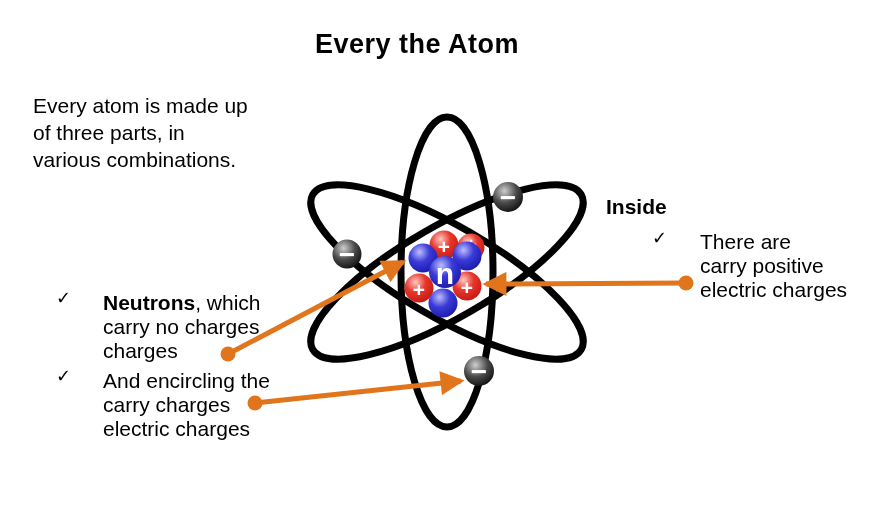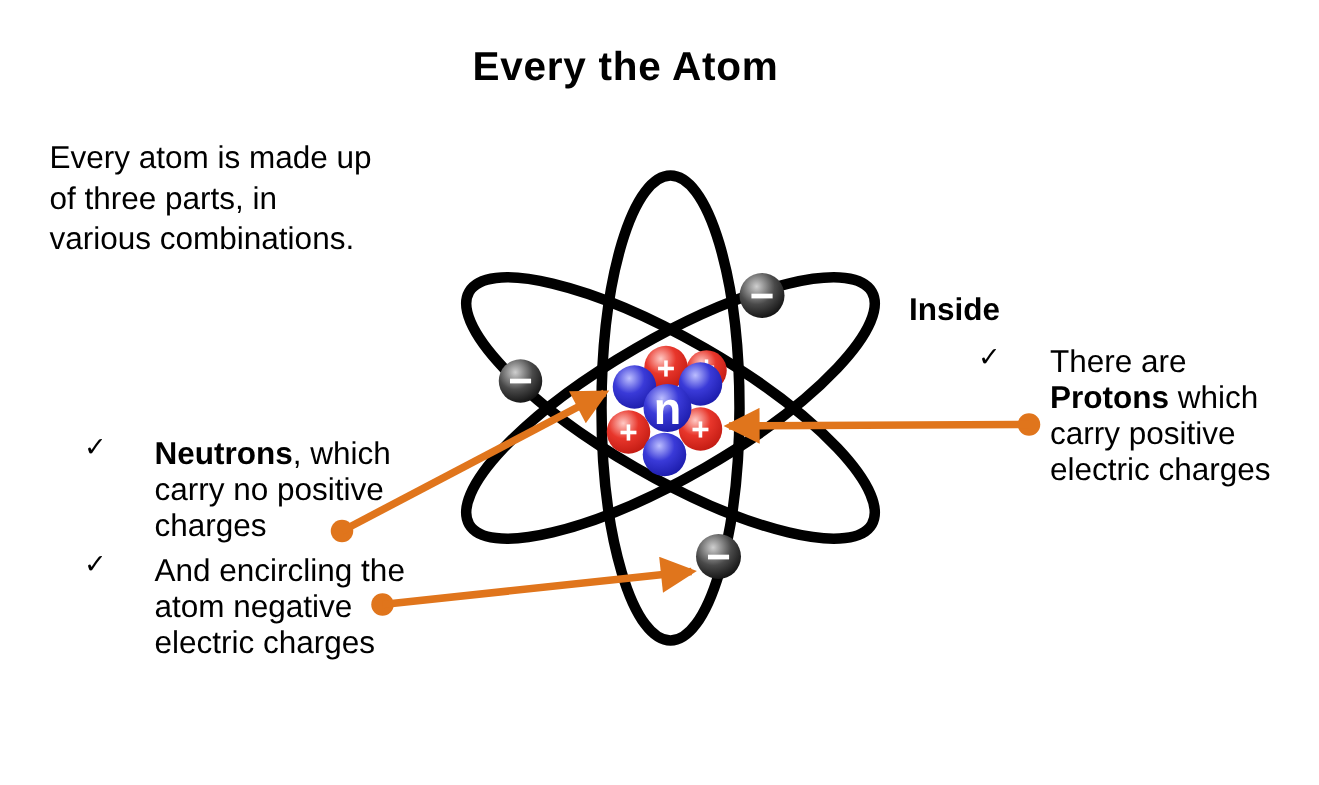--- a/index.html
+++ b/index.html
@@ -101,32 +101,31 @@
     <div>Every atom is made up</div>
     <div>of three parts, in</div>
     <div>various combinations.</div>
   </div>
 
   <div class="nucleus-heading">Inside</div>
 
   <span class="check" style="left:652px;top:229px;">✓</span>
   <div class="btext" style="left:700px;top:230px;width:175px;">
     <div>There are</div>
-    <div><b>Protons</b><span> which</span></div>
     <div>carry positive</div>
     <div>electric charges</div>
   </div>
 
   <span class="check" style="left:56px;top:289px;">✓</span>
   <div class="btext" style="left:103px;top:291px;width:185px;">
     <div><b>Neutrons</b><span>, which</span></div>
-    <div>carry no positive</div>
+    <div>carry no charges</div>
     <div>charges</div>
   </div>
 
   <span class="check" style="left:56px;top:367px;">✓</span>
   <div class="btext" style="left:103px;top:369px;width:190px;">
     <div>And encircling the</div>
-    <div>atom negative</div>
+    <div>carry charges</div>
     <div>electric charges</div>
   </div>
 
 </div>
 
 </body></html>

